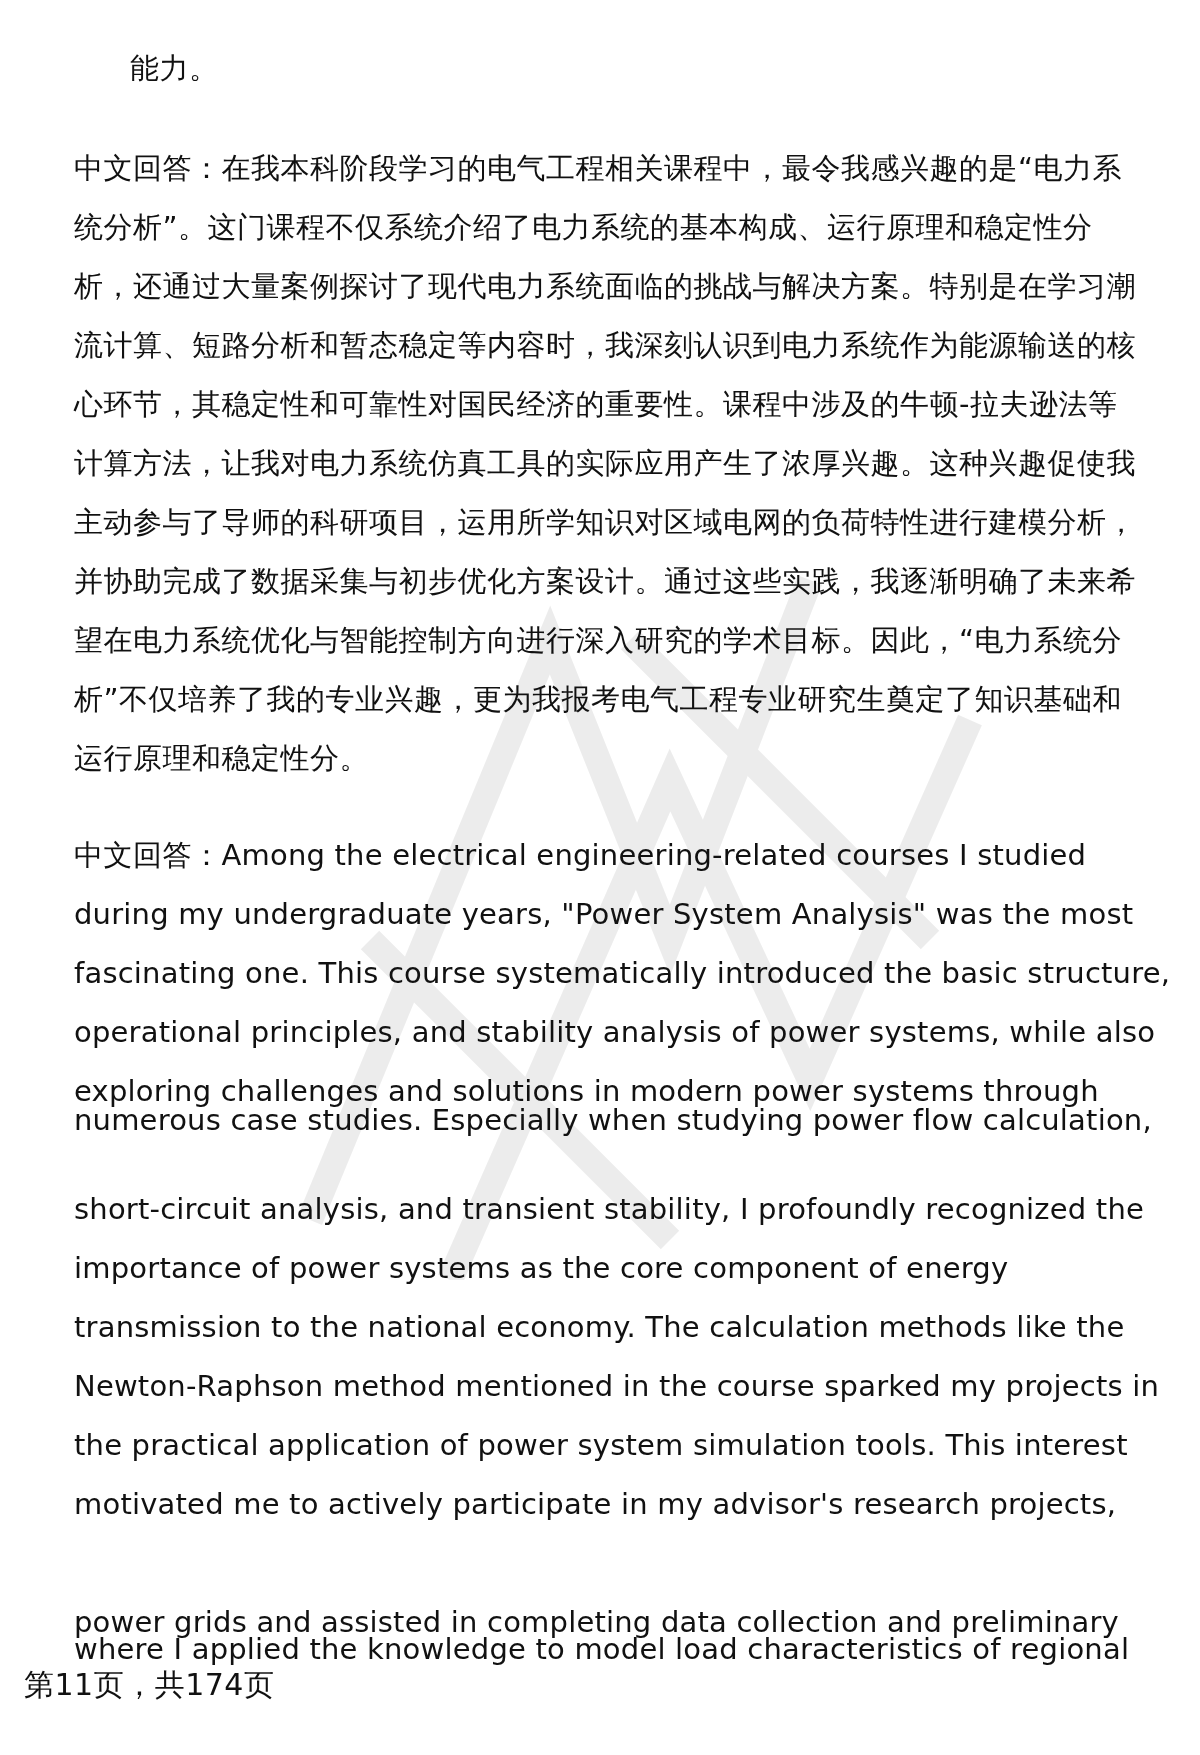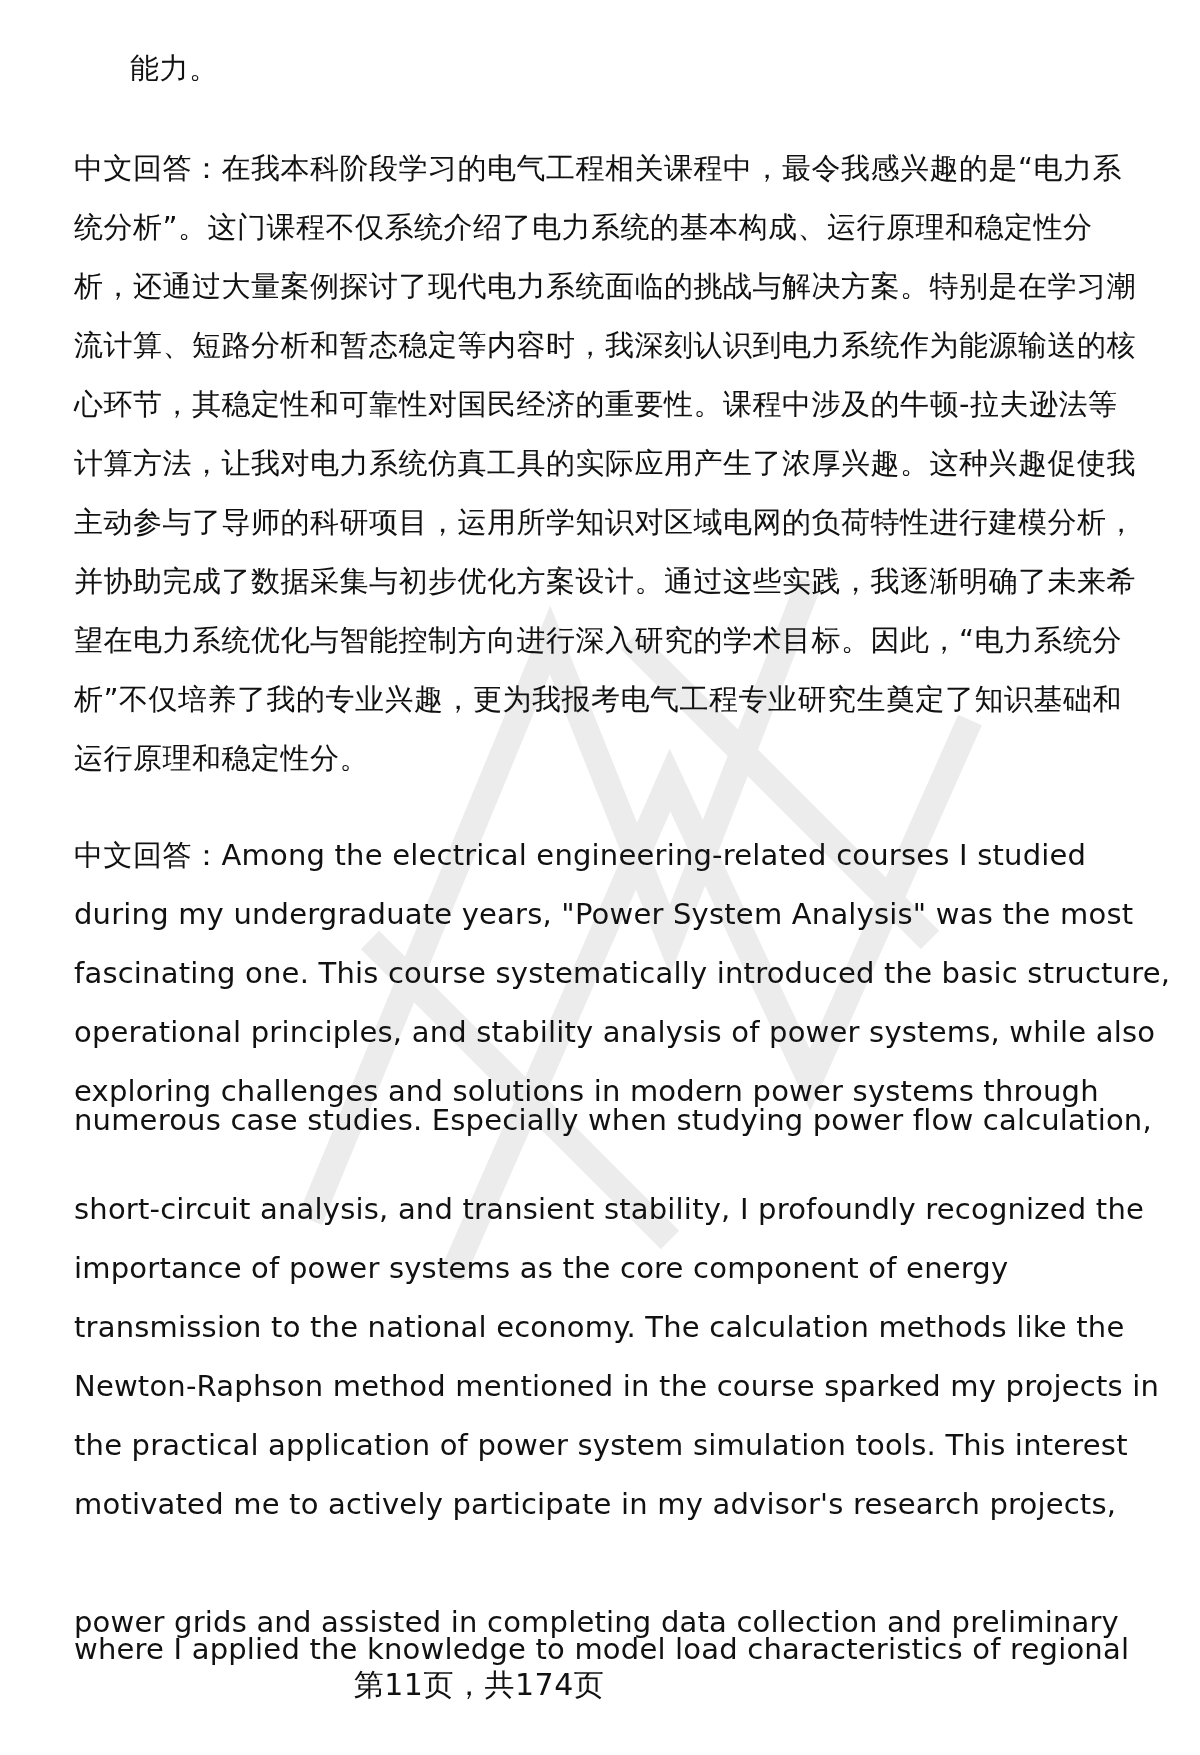--- a/index.html
+++ b/index.html
@@ -4,22 +4,22 @@
 <style>
   html, body { margin: 0; padding: 0; background: #ffffff; }
   body { width: 1200px; height: 1755px; position: relative; overflow: hidden;
          font-family: "DejaVu Sans", "Liberation Sans", sans-serif; color: #111111; }
   .watermark { position: absolute; left: 250px; top: 520px; width: 760px; height: 760px;
                pointer-events: none; opacity: 0.07; }
   .line { position: absolute; left: 74px; white-space: nowrap; font-size: 29px; line-height: 40px; }
   .cn { letter-spacing: 0.5px; }
   .en { font-size: 29px; letter-spacing: 0.2px; }
   .indent { left: 130px; text-align: right; }
-  .footer { position: absolute; left: 0; width: 958px; top: 1665px; text-align: center;
-            font-size: 30px; line-height: 40px; }
+  .footer { position: absolute; left: 0; width: 958px; top: 1665px; text-align: left;
+            font-size: 30px; line-height: 40px; padding-left: 24px; }
 </style>
 </head>
 <body>
 
 <svg class="watermark" viewBox="0 0 760 760">
   <g fill="none" stroke="#000" stroke-width="26">
     <path d="M60 700 L300 120 L420 420 L560 60"></path>
     <path d="M200 760 L420 260 L560 560 L720 200"></path>
     <path d="M380 120 L680 420"></path>
     <path d="M120 420 L420 720"></path>

